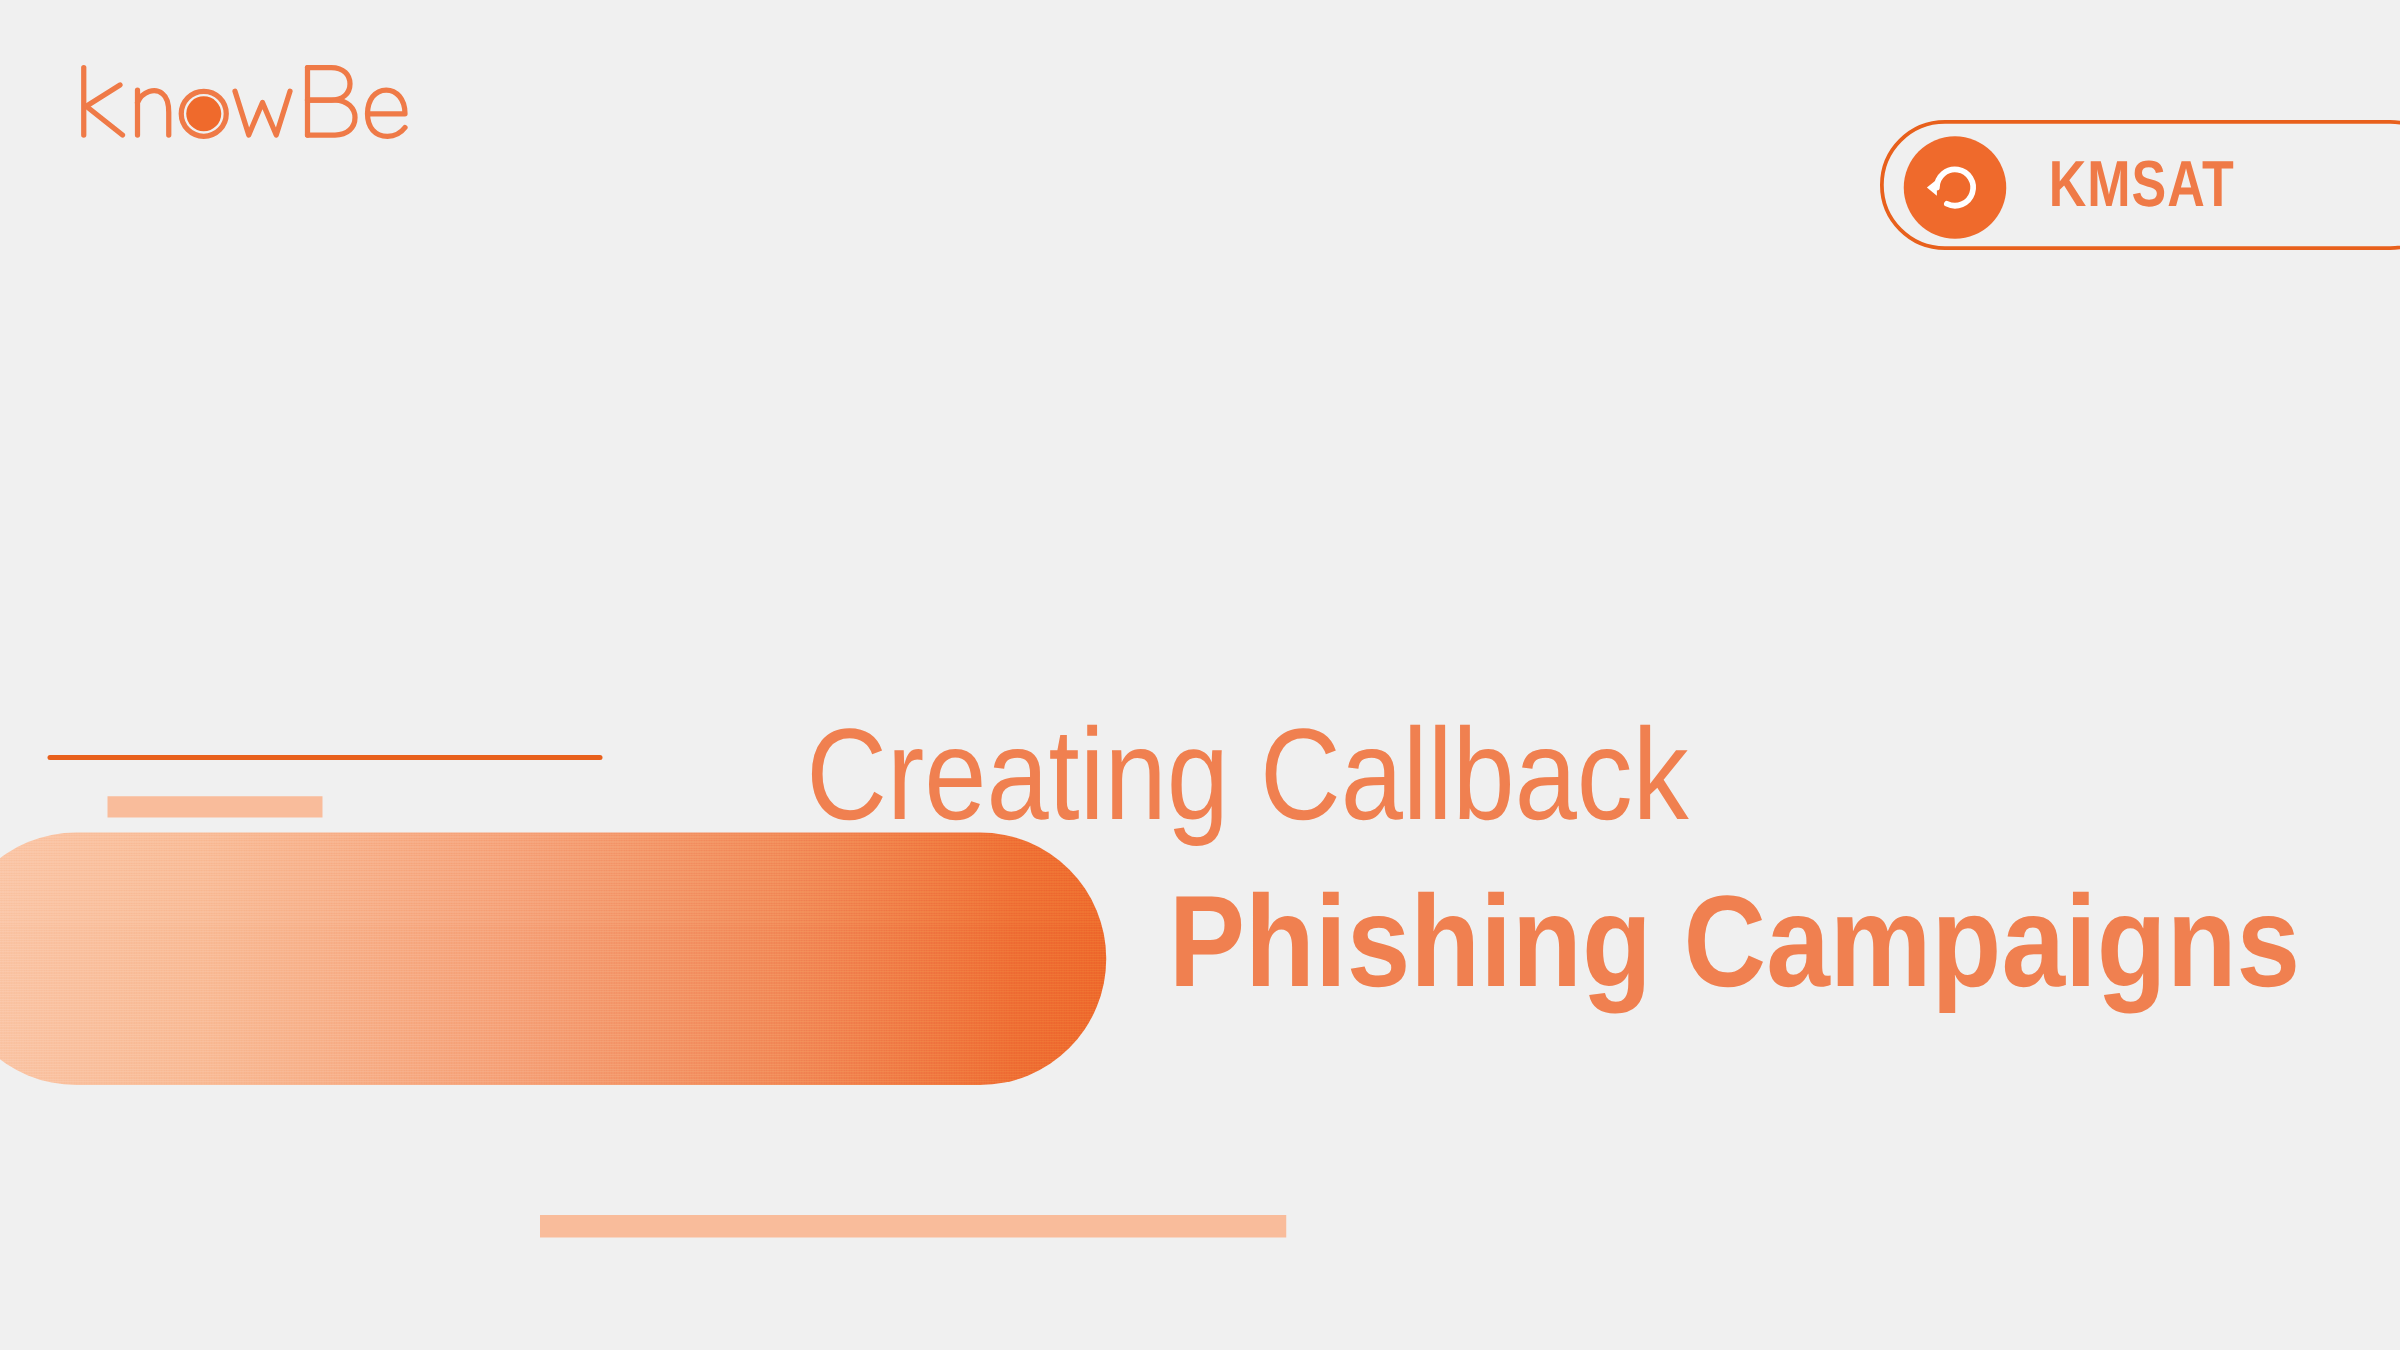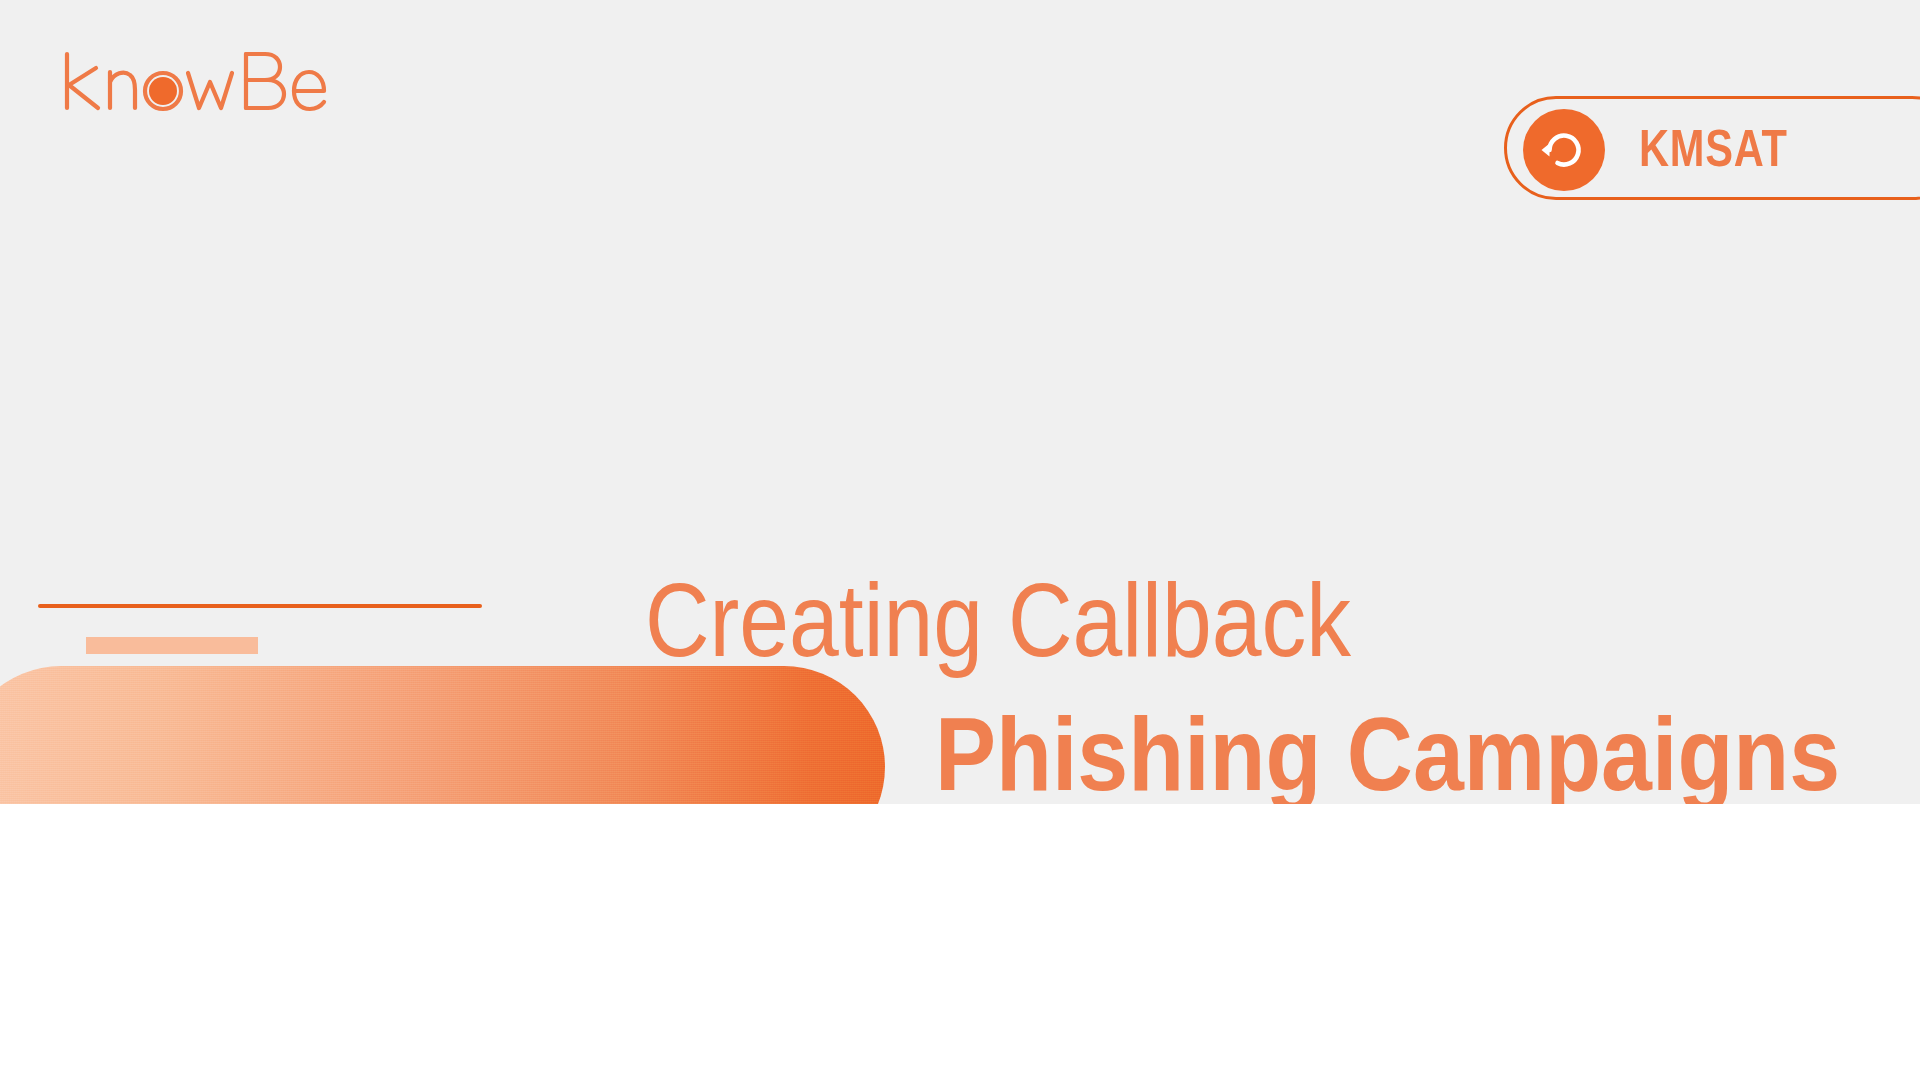--- a/index.html
+++ b/index.html
@@ -4,21 +4,21 @@
 <title>KnowBe4 KMSAT Title Slide</title>
 <style>
   html, body {
     margin: 0;
     padding: 0;
     background: #ffffff;
   }
   #slide {
     position: relative;
     width: 1920px;
-    height: 804px;
+    height: 1080px;
     background: #f0f0f0;
     overflow: hidden;
     font-family: "Liberation Sans", "DejaVu Sans", sans-serif;
   }
 
   
   #logo {
     position: absolute;
     left: 62px;
     top: 46px;

